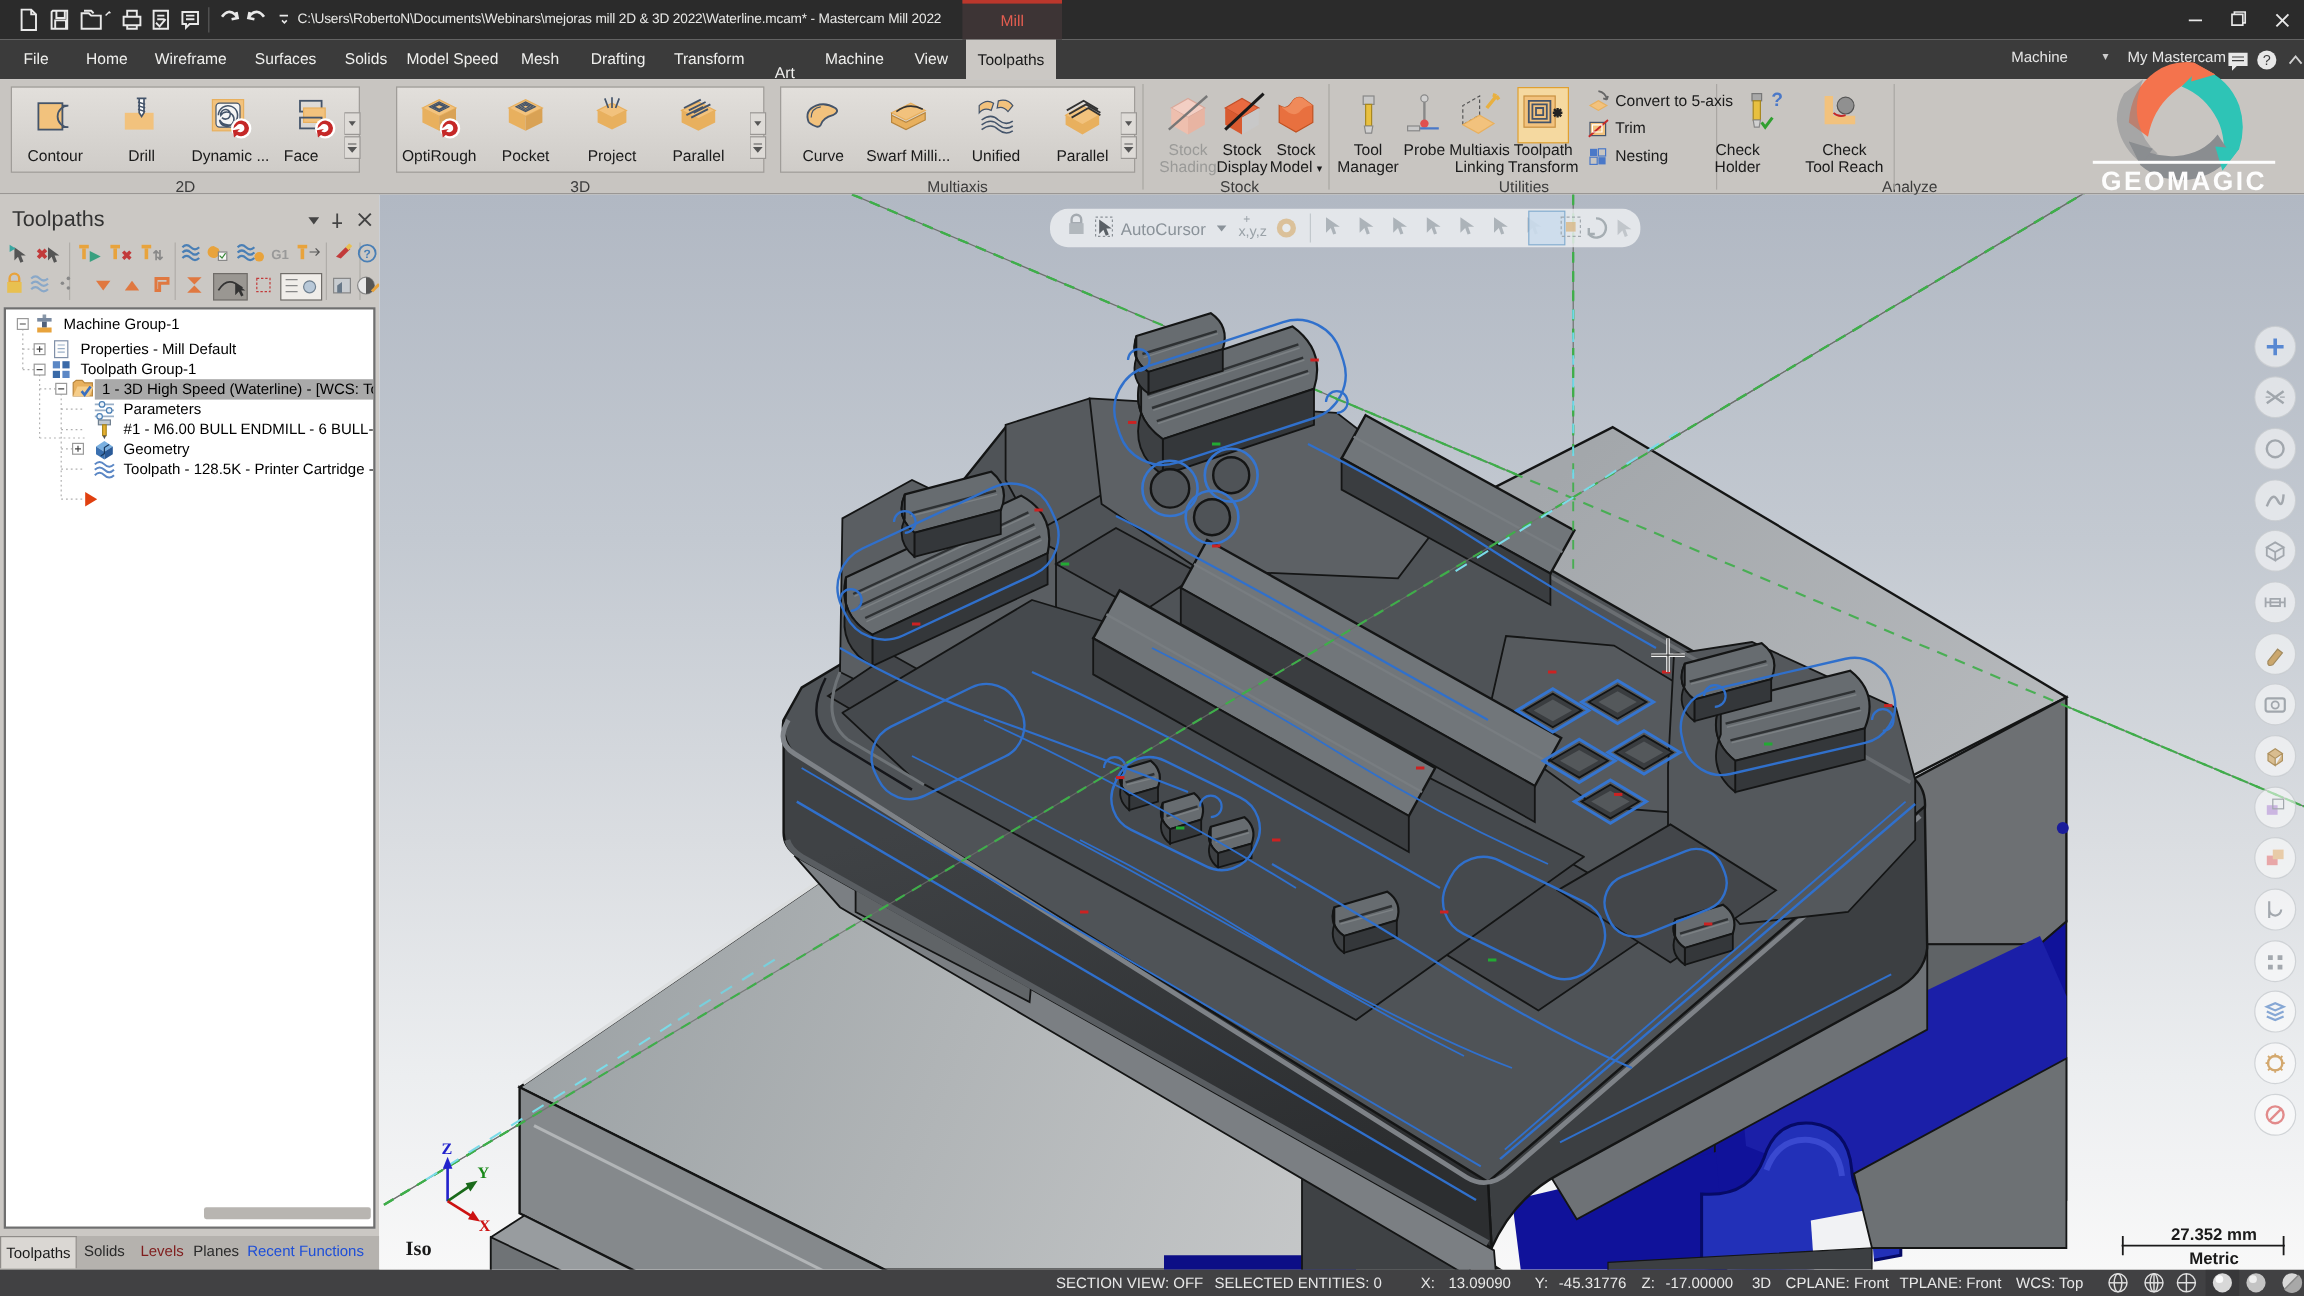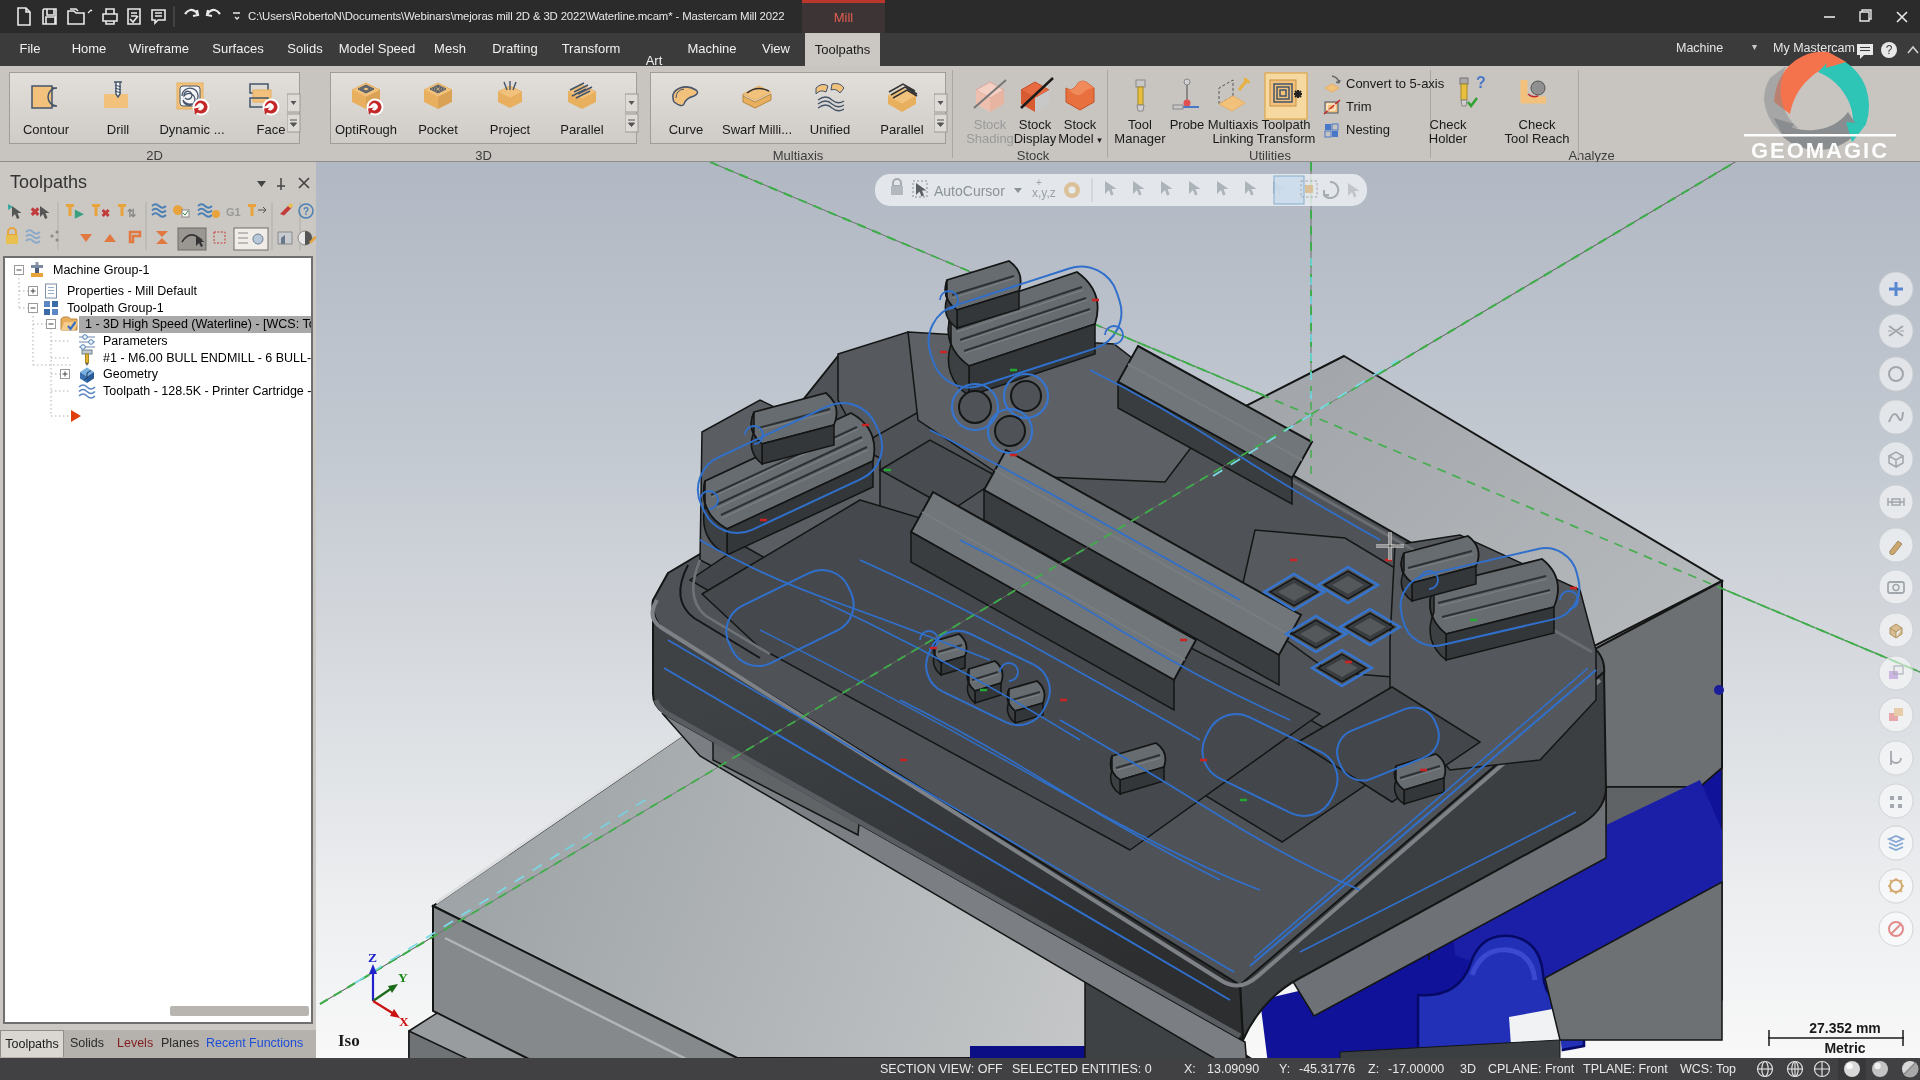--- a/index.html
+++ b/index.html
@@ -124,21 +124,21 @@
 <div class="biglabel" style="left:137px;width:110px">Dynamic ...</div>
 <svg class="abs" style="left:242px;top:12px" width="40" height="40" viewBox="0 0 40 40">
       <rect x="8" y="6" width="18" height="9" fill="none" stroke="#44546a" stroke-width="1.5"></rect>
       <rect x="11" y="12" width="18" height="12" fill="#f2c27d" stroke="#e8b05e"></rect>
       <rect x="8" y="20" width="18" height="9" fill="none" stroke="#44546a" stroke-width="1.5"></rect>
       <g>
         <circle cx="29" cy="29" r="8.5" fill="#fff"></circle>
         <path d="M22.5 29 a6.5 6.5 0 1 1 3 5.5 l-2.5 2 l-1 -6 l6 -1 l-2.2 1.8 a3.5 3.5 0 1 0 -0.5 -4.5 z" fill="#c52828"></path>
       </g>
     </svg>
-<div class="biglabel" style="left:216px;width:110px">Face</div>
+<div class="biglabel" style="left:196px;width:110px">Face</div>
 <svg class="abs" style="left:346px;top:12px" width="40" height="40" viewBox="0 0 40 40">
       <path d="M6 12 l14 -7 l14 7 l-14 7 z" fill="#f2c27d" stroke="#e8b05e"></path>
       <path d="M6 12 v12 l14 7 v-12 z" fill="#e8b05e"></path>
       <path d="M34 12 v12 l-14 7 v-12 z" fill="#d9a255"></path>
       <path d="M12 11 l8 -4 l8 4 l-8 4 z" fill="none" stroke="#44546a"></path>
       <path d="M14 11 l6 -3 l6 3 l-6 3 z M16 11 l4 -2 l4 2 l-4 2 z" fill="none" stroke="#44546a"></path>
       <g>
         <circle cx="29" cy="29" r="8.5" fill="#fff"></circle>
         <path d="M22.5 29 a6.5 6.5 0 1 1 3 5.5 l-2.5 2 l-1 -6 l6 -1 l-2.2 1.8 a3.5 3.5 0 1 0 -0.5 -4.5 z" fill="#c52828"></path>
       </g>

